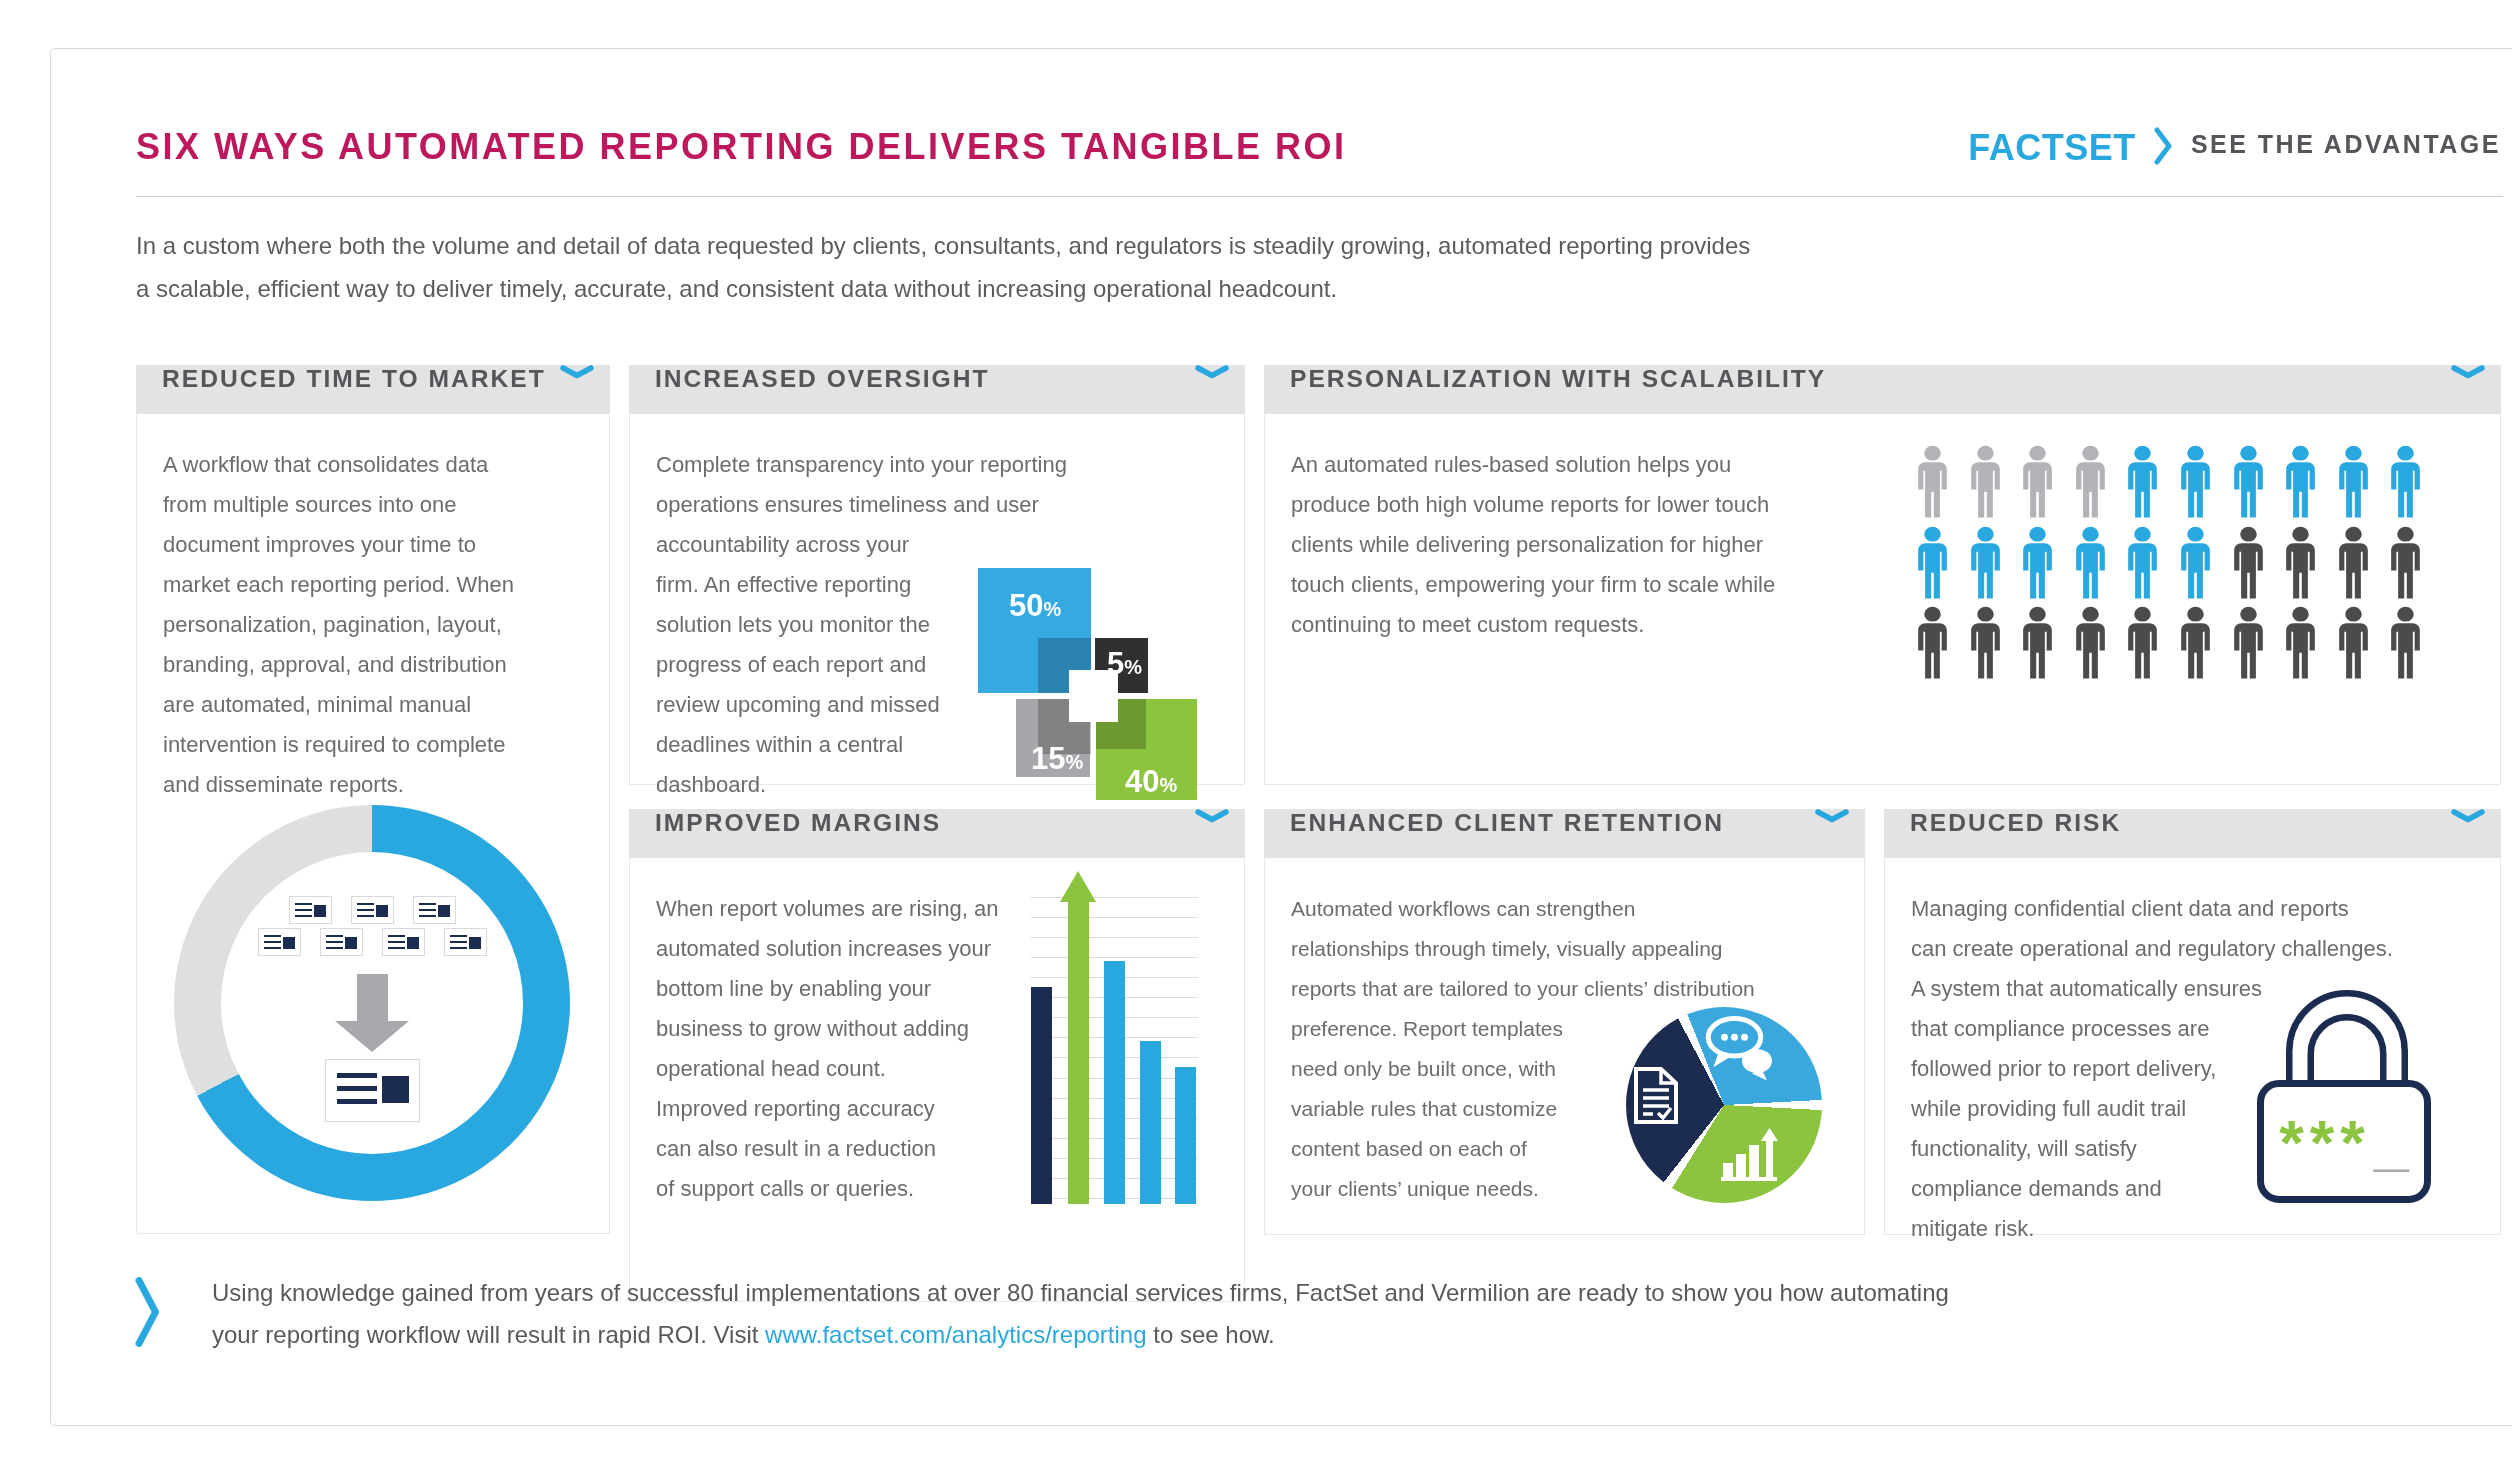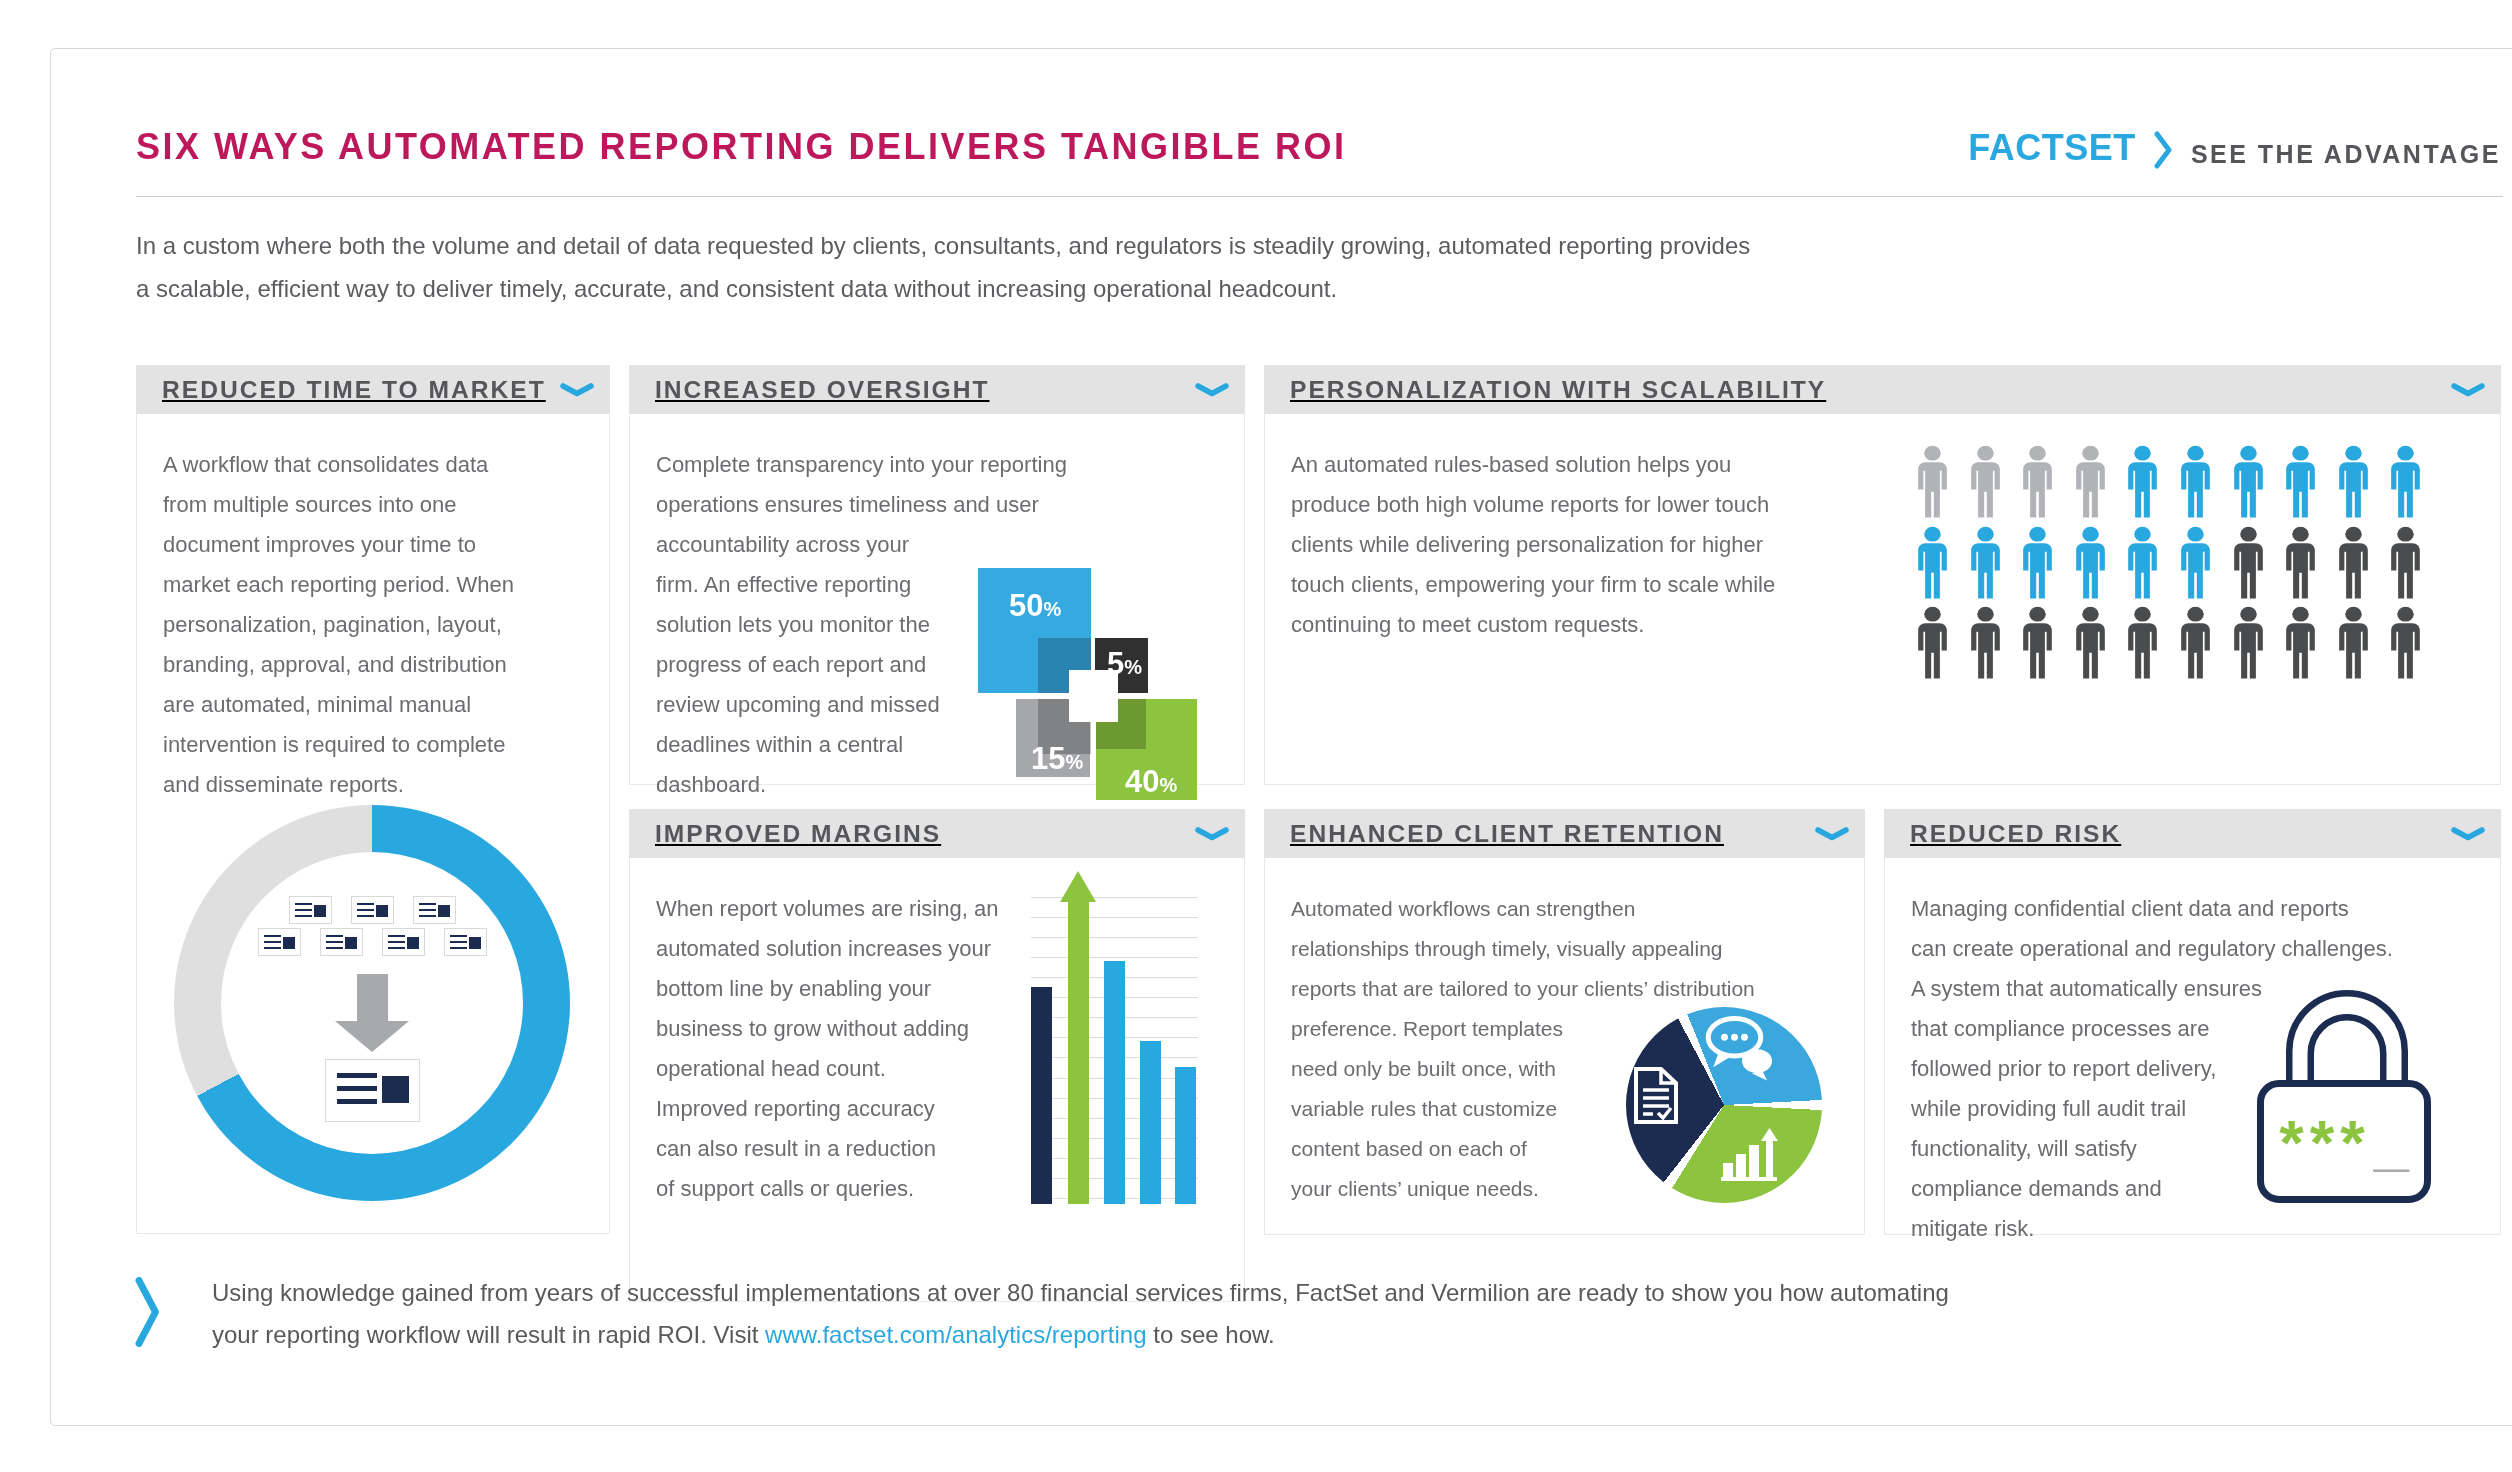--- a/index.html
+++ b/index.html
@@ -15,35 +15,35 @@
     border:1.5px solid #d9d9da; border-radius:5px; background:#ffffff;
   }
 
   
   .title {
     position:absolute; left:136px; top:126px;
     font-size:36px; font-weight:bold; letter-spacing:2.5px; color:#be185d;
   }
   .logo {
     position:absolute; right:71px; top:127px;
-    display:flex; align-items:flex-end; gap:18px;
+    display:flex; align-items:flex-start; gap:18px;
   }
   .logo-brand { font-size:36px; font-weight:bold; color:#29a8e0; letter-spacing:0.5px; }
   .logo-tagline { font-size:25px; font-weight:bold; color:#55565a; letter-spacing:2.5px; padding-top:3px; }
   .rule { position:absolute; left:136px; top:196px; width:2367px; height:1px; background:#c9c9ca; }
   .intro {
     position:absolute; left:136px; top:224px;
     font-size:24px; line-height:43px; color:#5b5c5f; white-space:pre-line;
   }
 
   
   .panel { position:absolute; background:#fff; border:1px solid #e9e9ea; }
   .panel-header {
-    height:49px; background:#e3e3e4; display:flex; align-items:center;
-    justify-content:space-between; padding:0 16px 0 26px; margin:-1px -1px 0 -1px;text-decoration:underline;
+    height:49px; background:#e3e3e4; display:flex; align-items:flex-start;
+    justify-content:space-between; padding:0 16px 0 26px; margin:-1px -1px 0 -1px;
   }
   .panel-title { font-size:24.6px; font-weight:bold; letter-spacing:2px; color:#55565a; }
   .panel-body-text {
     position:absolute; left:26px; top:79px; right:15px;
     font-size:22px; line-height:40px; color:#6b6c6f; white-space:pre-line;
   }
   .small-text .panel-body-text { font-size:21px; }
 
   
   .donut { position:absolute; left:37px; top:439px; width:396px; height:396px; border-radius:50%; }

